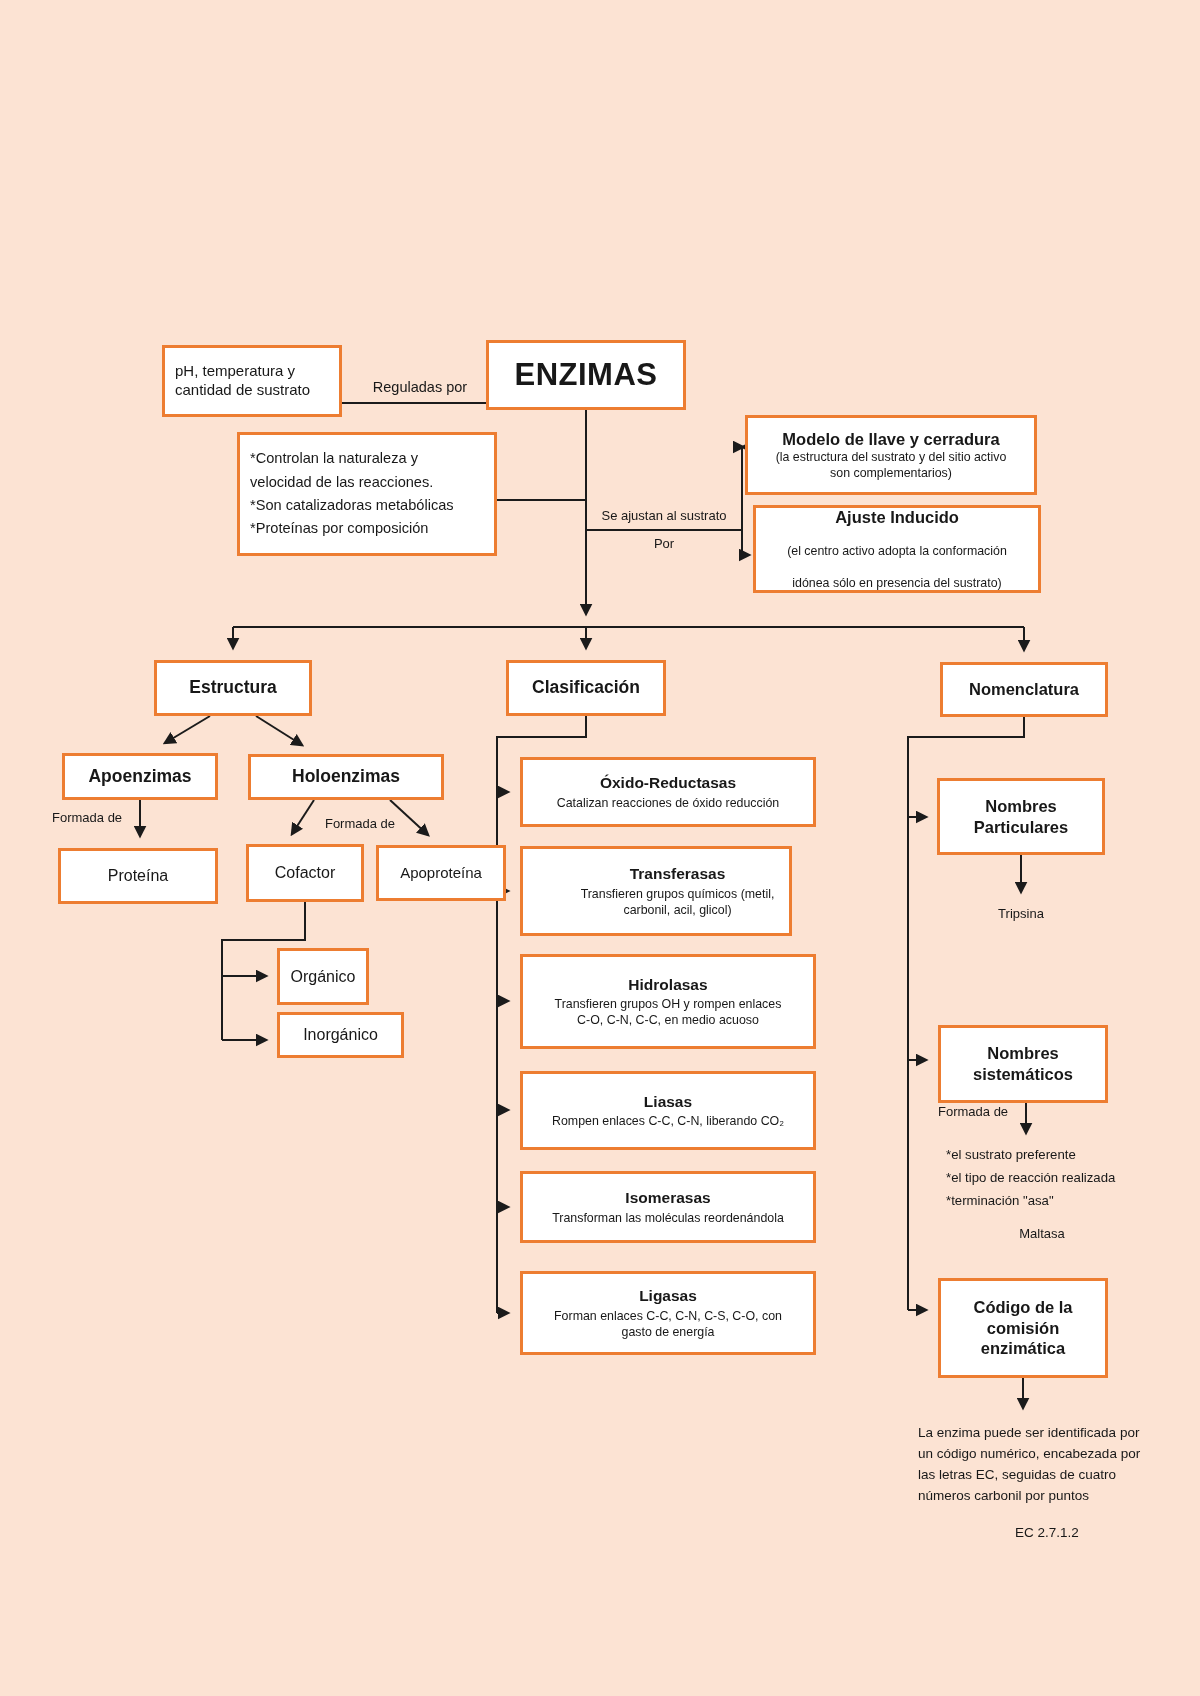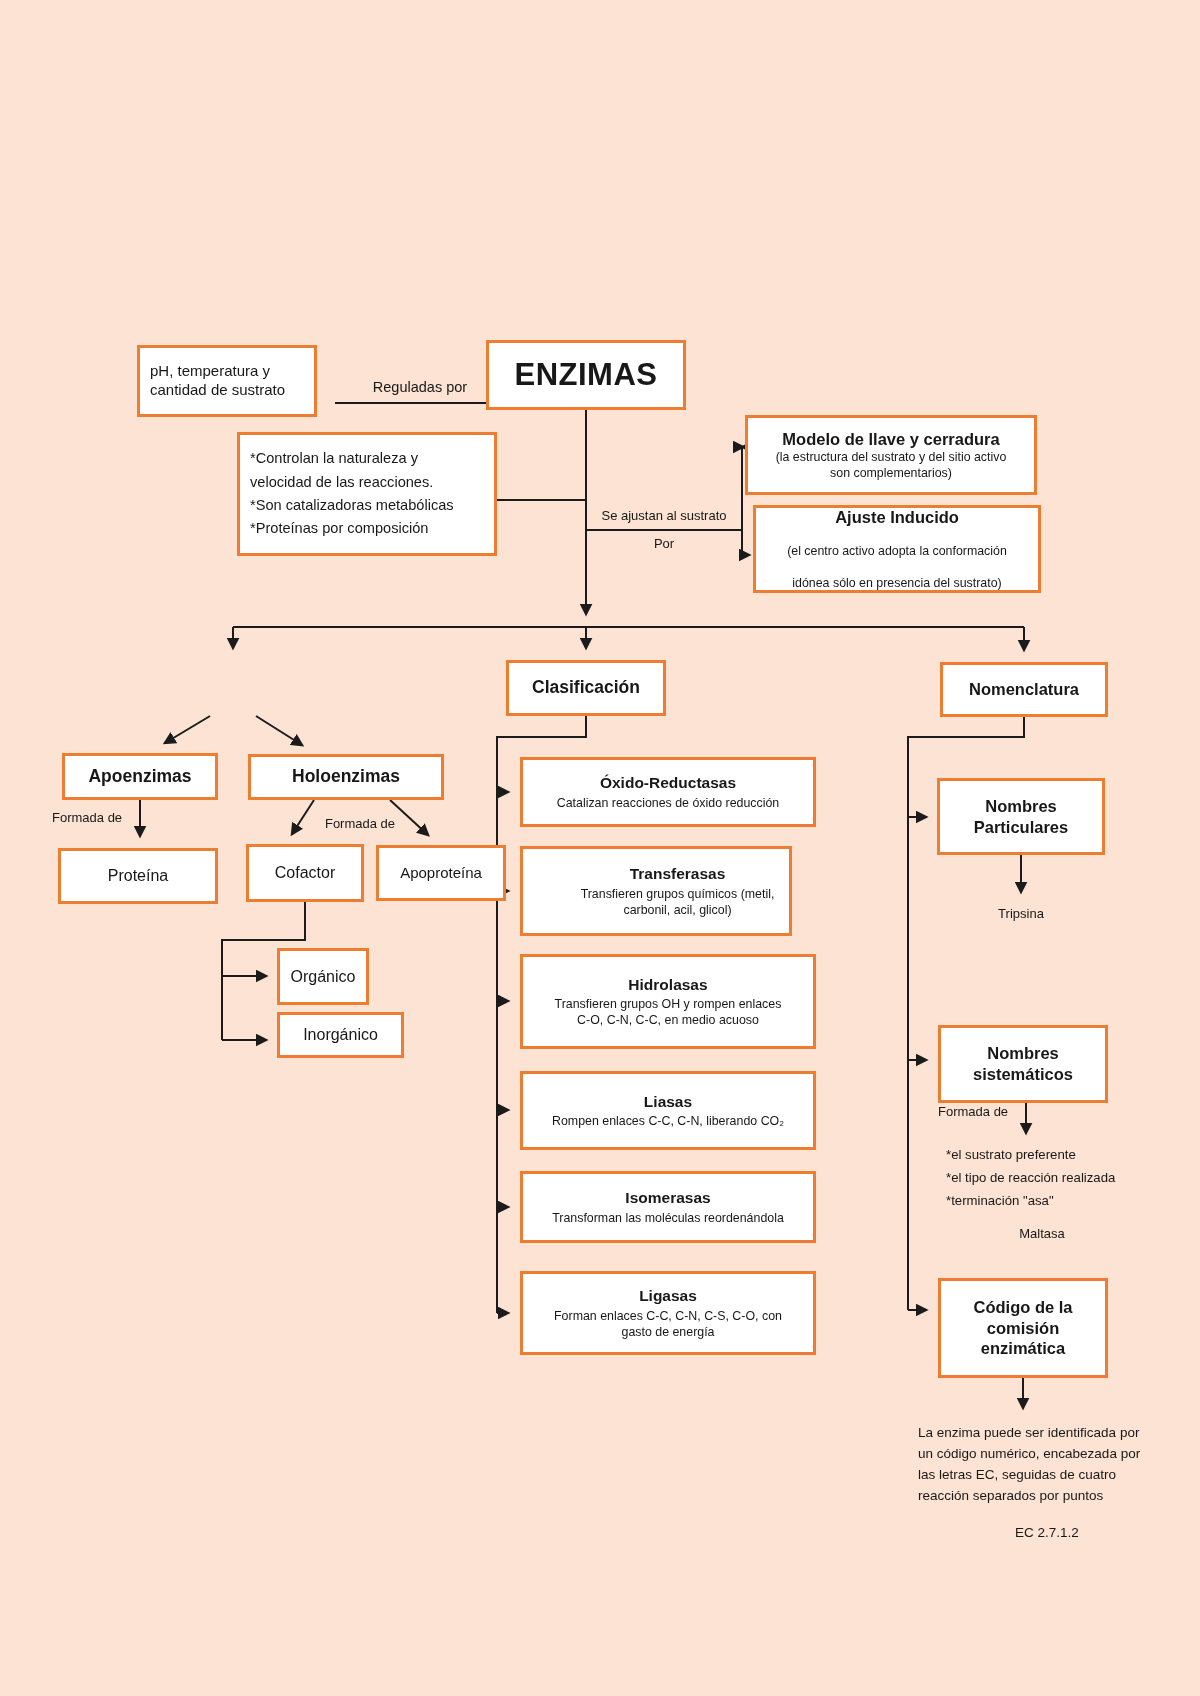--- a/index.html
+++ b/index.html
@@ -97,21 +97,21 @@
     </g>
   </svg>
 
   <div class="lbl" style="left:350px;top:378px;width:140px;font-size:14.5px;">Reguladas por</div>
   <div class="lbl small-lb" style="left:575px;top:508px;width:178px;">Se ajustan al sustrato</div>
   <div class="lbl small-lb" style="left:575px;top:536px;width:178px;">Por</div>
   <div class="lbl left small-lb" style="left:52px;top:810px;width:92px;">Formada de</div>
   <div class="lbl small-lb" style="left:312px;top:816px;width:96px;">Formada de</div>
   <div class="lbl left small-lb" style="left:938px;top:1104px;width:92px;">Formada de</div>
 
-  <div class="node left-align body15" style="left:137px;top:345px;width:180px;height:72px;text-align:center;">
+  <div class="node left-align body15" style="left:162px;top:345px;width:180px;height:72px;text-align:center;">
     <div>pH, temperatura y</div>
     <div>cantidad de sustrato</div>
   </div>
 
   <div class="node h1" style="left:486px;top:340px;width:200px;height:70px;">ENZIMAS</div>
 
   <div class="node left-align ctl" style="left:237px;top:432px;width:260px;height:124px;">
     <div>*Controlan la naturaleza y</div>
     <div>velocidad de las reacciones.</div>
     <div>*Son catalizadoras metabólicas</div>
@@ -123,20 +123,21 @@
     <div class="small">(la estructura del sustrato y del sitio activo</div>
     <div class="small">son complementarios)</div>
   </div>
 
   <div class="node" style="left:753px;top:505px;width:288px;height:88px;gap:16px;">
     <div class="h3">Ajuste Inducido</div>
     <div class="small">(el centro activo adopta la conformación</div>
     <div class="small">idónea sólo en presencia del sustrato)</div>
   </div>
 
+  <div class="node h2" style="left:154px;top:660px;width:158px;height:56px;">Estructura</div>
   <div class="node h2" style="left:506px;top:660px;width:160px;height:56px;">Clasificación</div>
   <div class="node h2" style="left:940px;top:662px;width:168px;height:55px;font-size:16.5px;">Nomenclatura</div>
 
   <div class="node h2" style="left:62px;top:753px;width:156px;height:47px;">Apoenzimas</div>
   <div class="node h2" style="left:248px;top:754px;width:196px;height:46px;">Holoenzimas</div>
   <div class="node body16" style="left:58px;top:848px;width:160px;height:56px;text-align:center;">Proteína</div>
   <div class="node body16" style="left:246px;top:844px;width:118px;height:58px;">Cofactor</div>
   <div class="node" style="left:376px;top:845px;width:130px;height:56px;font-size:15px;">Apoproteína</div>
   <div class="node body16" style="left:277px;top:948px;width:92px;height:57px;">Orgánico</div>
   <div class="node body16" style="left:277px;top:1012px;width:127px;height:46px;">Inorgánico</div>
@@ -190,17 +191,17 @@
   <div class="node h3" style="left:938px;top:1278px;width:170px;height:100px;">
     <div>Código de la</div>
     <div>comisión</div>
     <div>enzimática</div>
   </div>
 
   <div class="lbl left para" style="left:918px;top:1422px;width:258px;">
     <div>La enzima puede ser identificada por</div>
     <div>un código numérico, encabezada por</div>
     <div>las letras EC, seguidas de cuatro</div>
-    <div>reacción separados por puntos</div>
+    <div>números carbonil por puntos</div>
   </div>
   <div class="lbl" style="left:918px;top:1525px;width:258px;font-size:13.5px;">EC 2.7.1.2</div>
 
 </div>
 
 </body></html>

